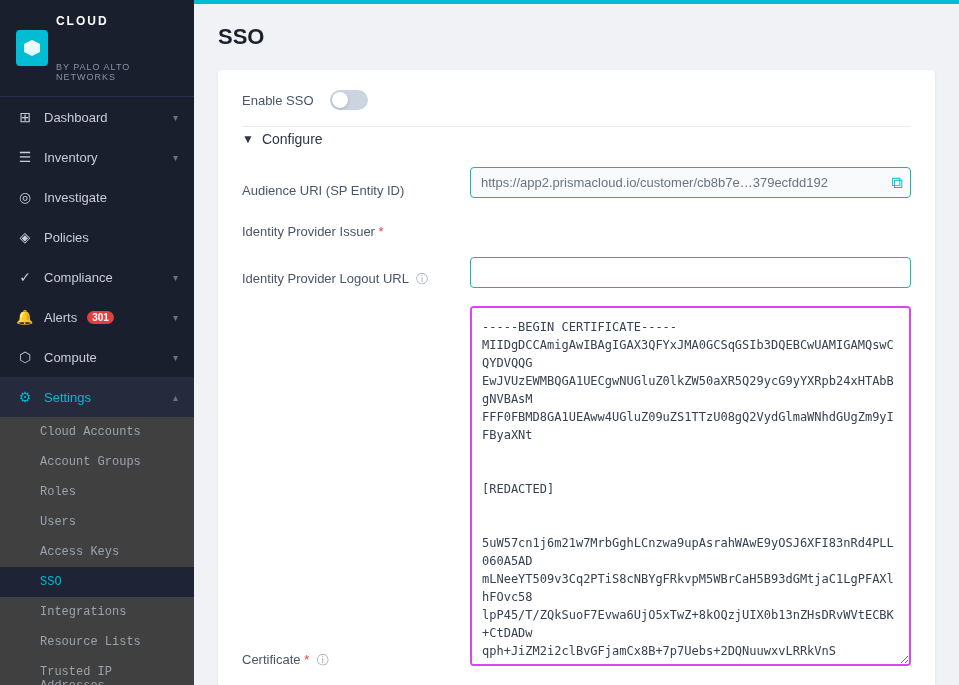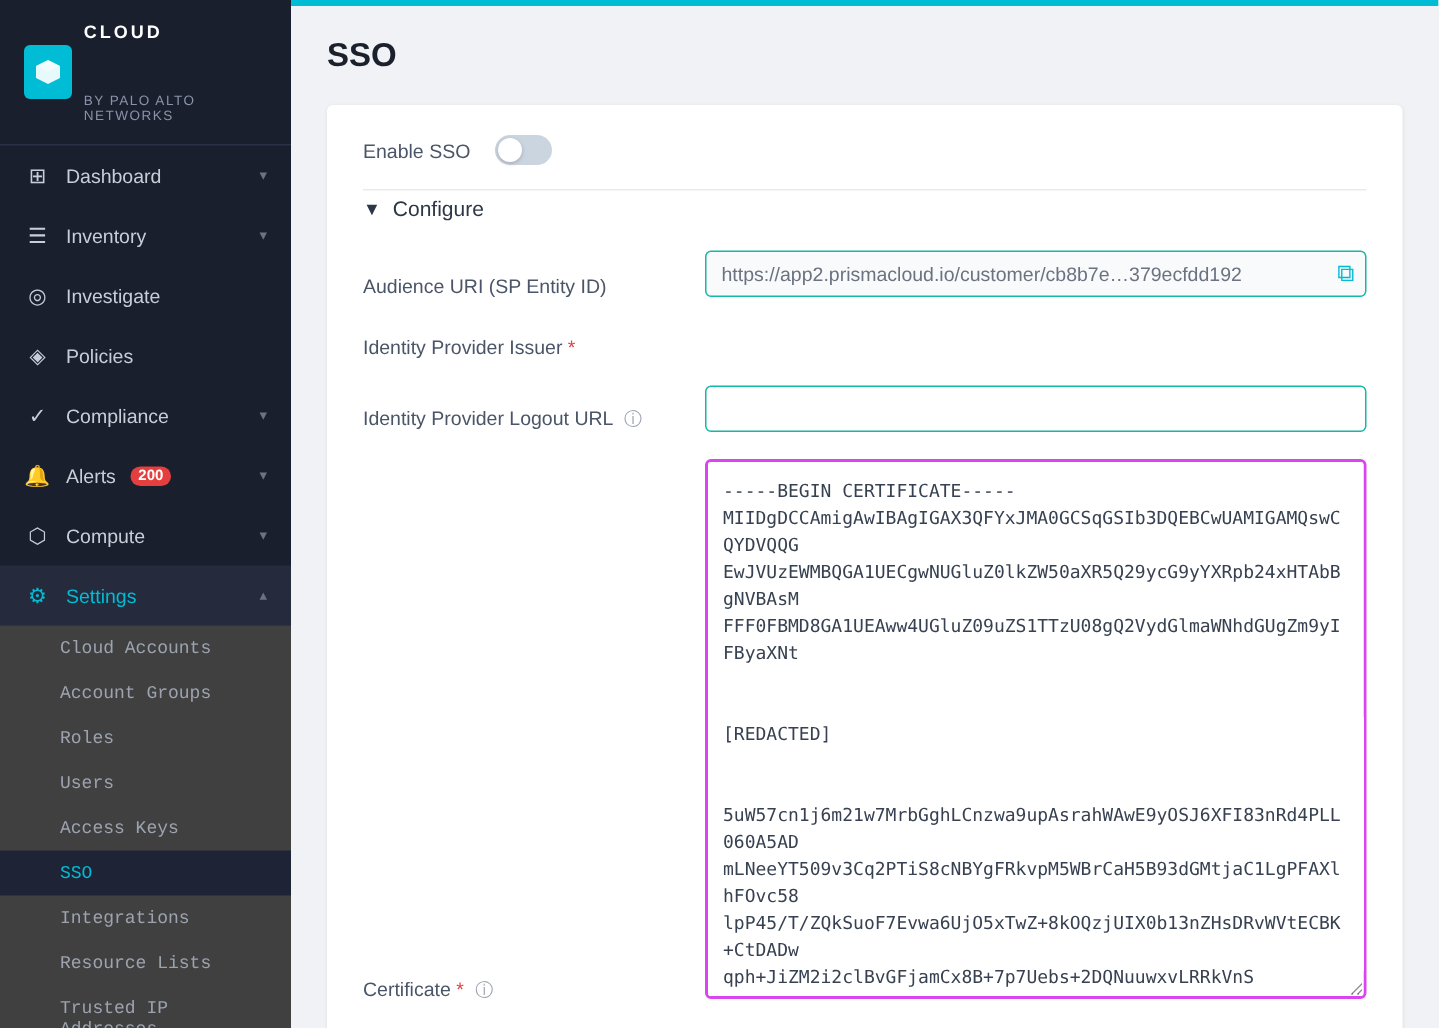--- a/index.html
+++ b/index.html
@@ -270,21 +270,21 @@
     <div class="nav-item-left">
       <span class="nav-icon">✓</span>
       <span>Compliance</span>
     </div>
     <span class="chevron">▾</span>
   </div>
   <div class="nav-item">
     <div class="nav-item-left">
       <span class="nav-icon">🔔</span>
       <span>Alerts</span>
-      <span class="badge">200</span>
+      <span class="badge">301</span>
     </div>
     <span class="chevron">▾</span>
   </div>
   <div class="nav-item">
     <div class="nav-item-left">
       <span class="nav-icon">⬡</span>
       <span>Compute</span>
     </div>
     <span class="chevron">▾</span>
   </div>

